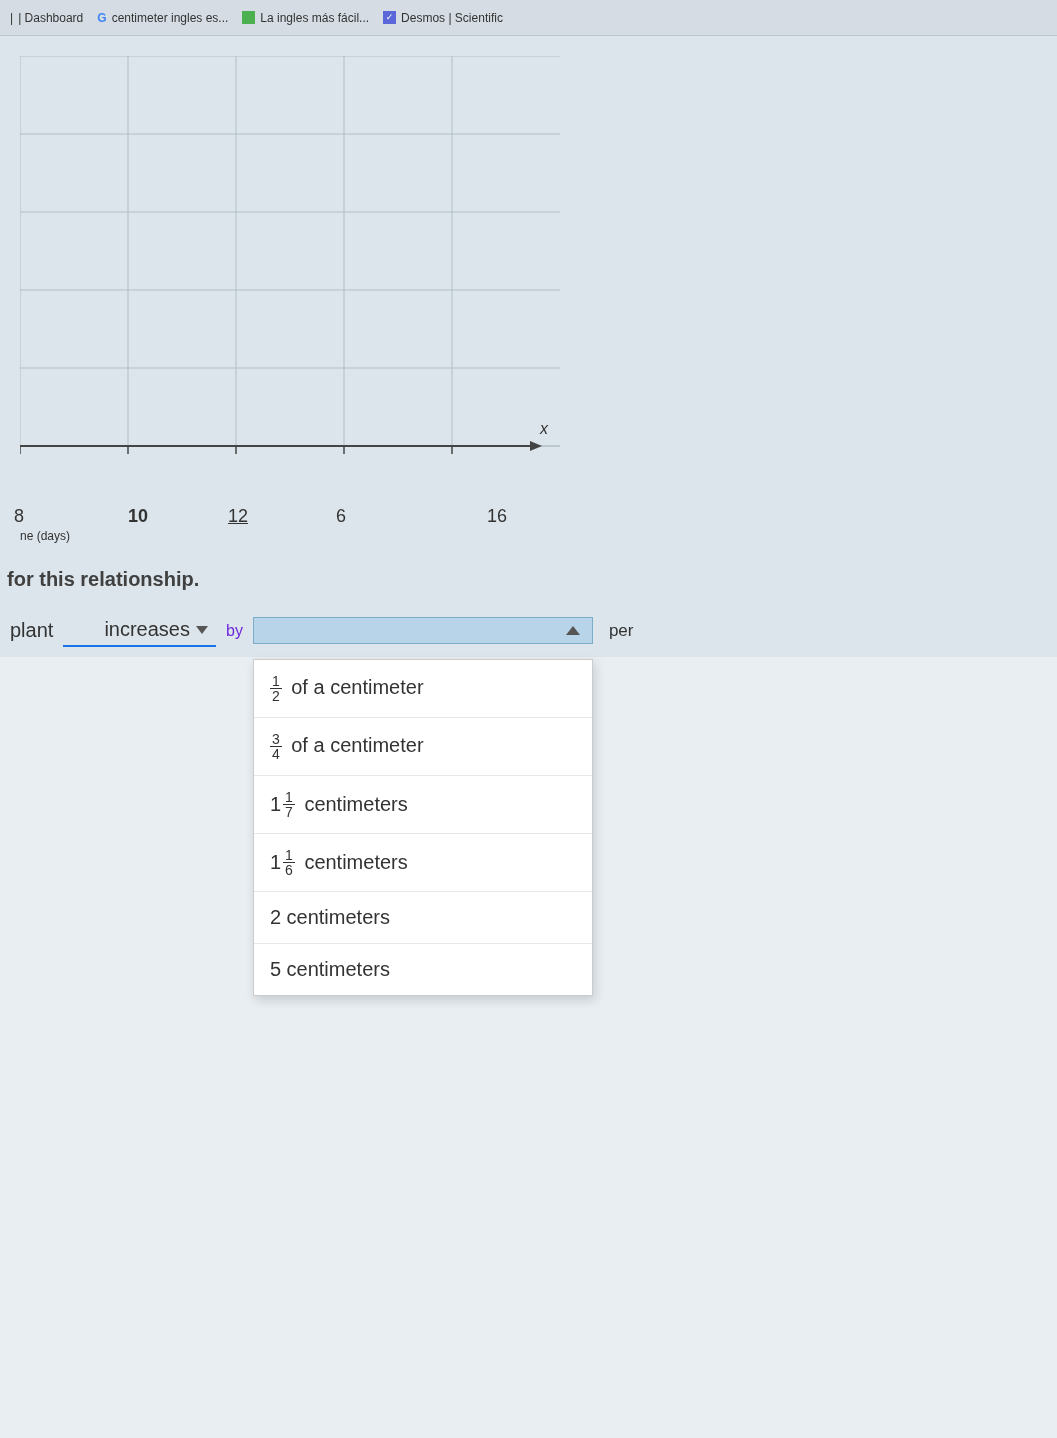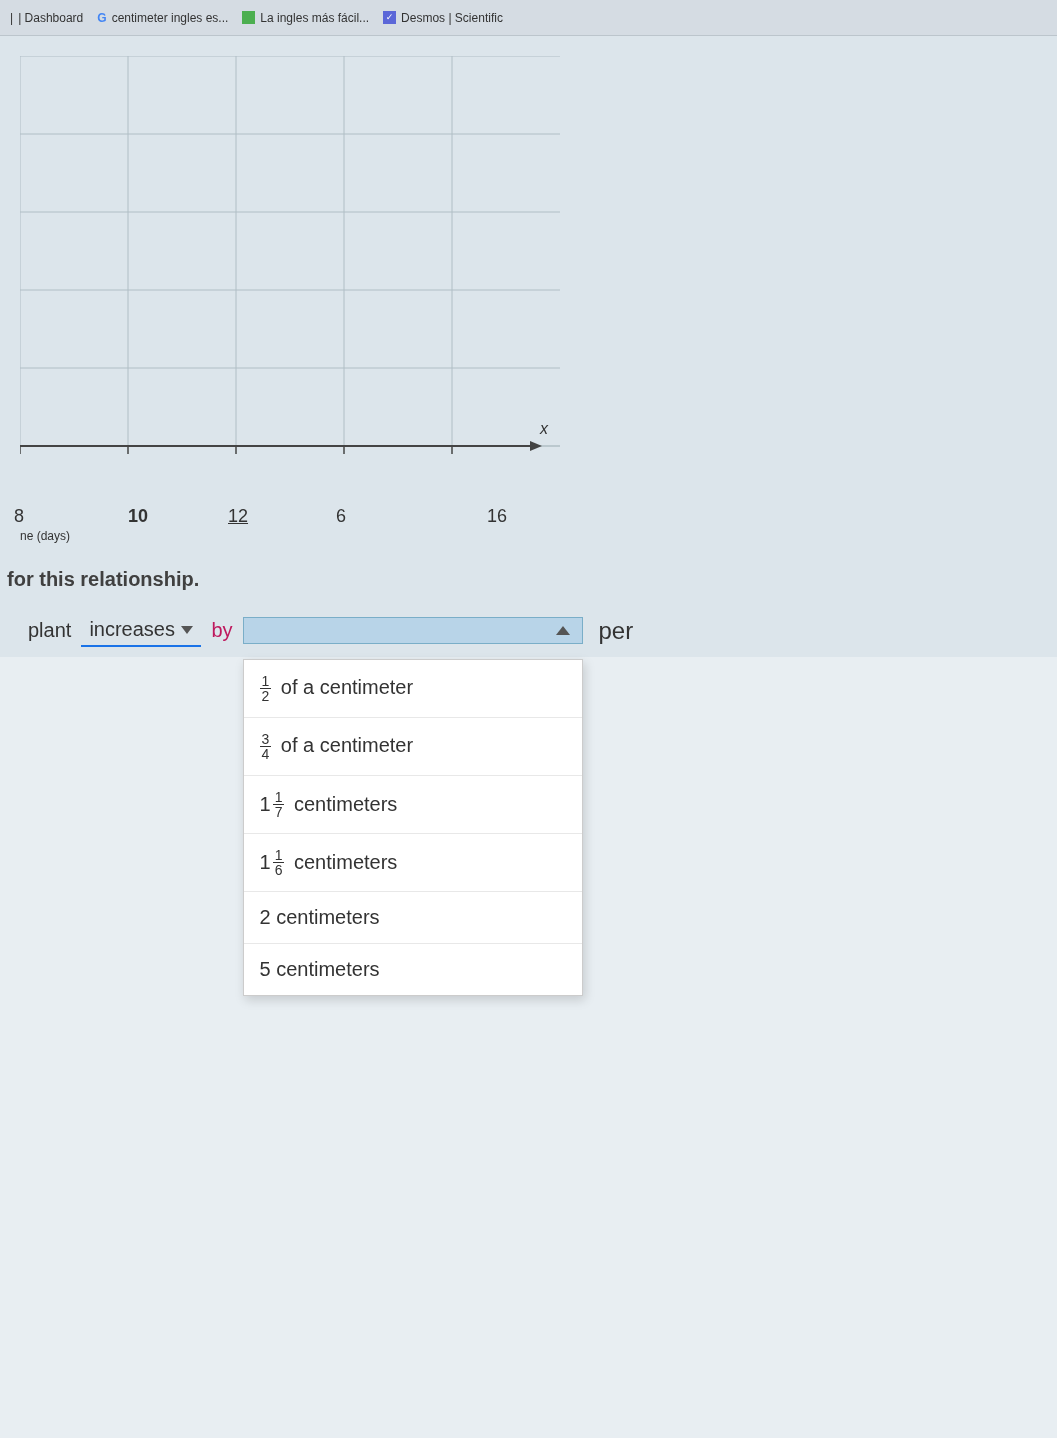--- a/index.html
+++ b/index.html
@@ -69,21 +69,21 @@
       color: #404040;
       padding: 20px 20px 10px 7px;
       line-height: 1.5;
       font-weight: bold;
     }
 
     
     .interactive-row {
       display: flex;
       align-items: center;
-      padding: 10px 20px 10px 28px;
+      padding: 10px 20px 10px 10px;
       gap: 10px;
       flex-wrap: nowrap;
       position: relative;
     }
 
     .label-plant {
       font-size: 20px;
       color: #333;
     }
 
@@ -94,31 +94,32 @@
       gap: 6px;
       border-bottom: 2px solid #1a73e8;
       padding: 4px 8px;
       cursor: pointer;
       background: transparent;
       min-width: 120px;
     }
     .dropdown-trigger span {
       font-size: 20px;
       color: #333;
+      margin-left: 33px;
     }
     .dropdown-arrow {
       width: 0; height: 0;
       border-left: 6px solid transparent;
       border-right: 6px solid transparent;
       border-top: 8px solid #555;
     }
 
     .label-by {
-      font-size: 20px;
-      color: #be185d;
+      font-size: 16px;
+      color: #6d28d9;
     }
 
     
     .dropdown-open-container {
       position: relative;
       display: flex;
       flex-direction: column;
     }
 
     .dropdown-header {
@@ -187,21 +188,21 @@
     .mixed-number {
       display: inline-flex;
       align-items: center;
       gap: 2px;
     }
     .mixed-number .whole {
       font-size: 20px;
     }
 
     .label-per {
-      font-size: 24px;
+      font-size: 17px;
       color: #333;
       margin-left: 6px;
     }
   </style>
 </head>
 <body>
 
 <div class="tab-bar">
   <div class="tab-item">
     <span>|</span>

